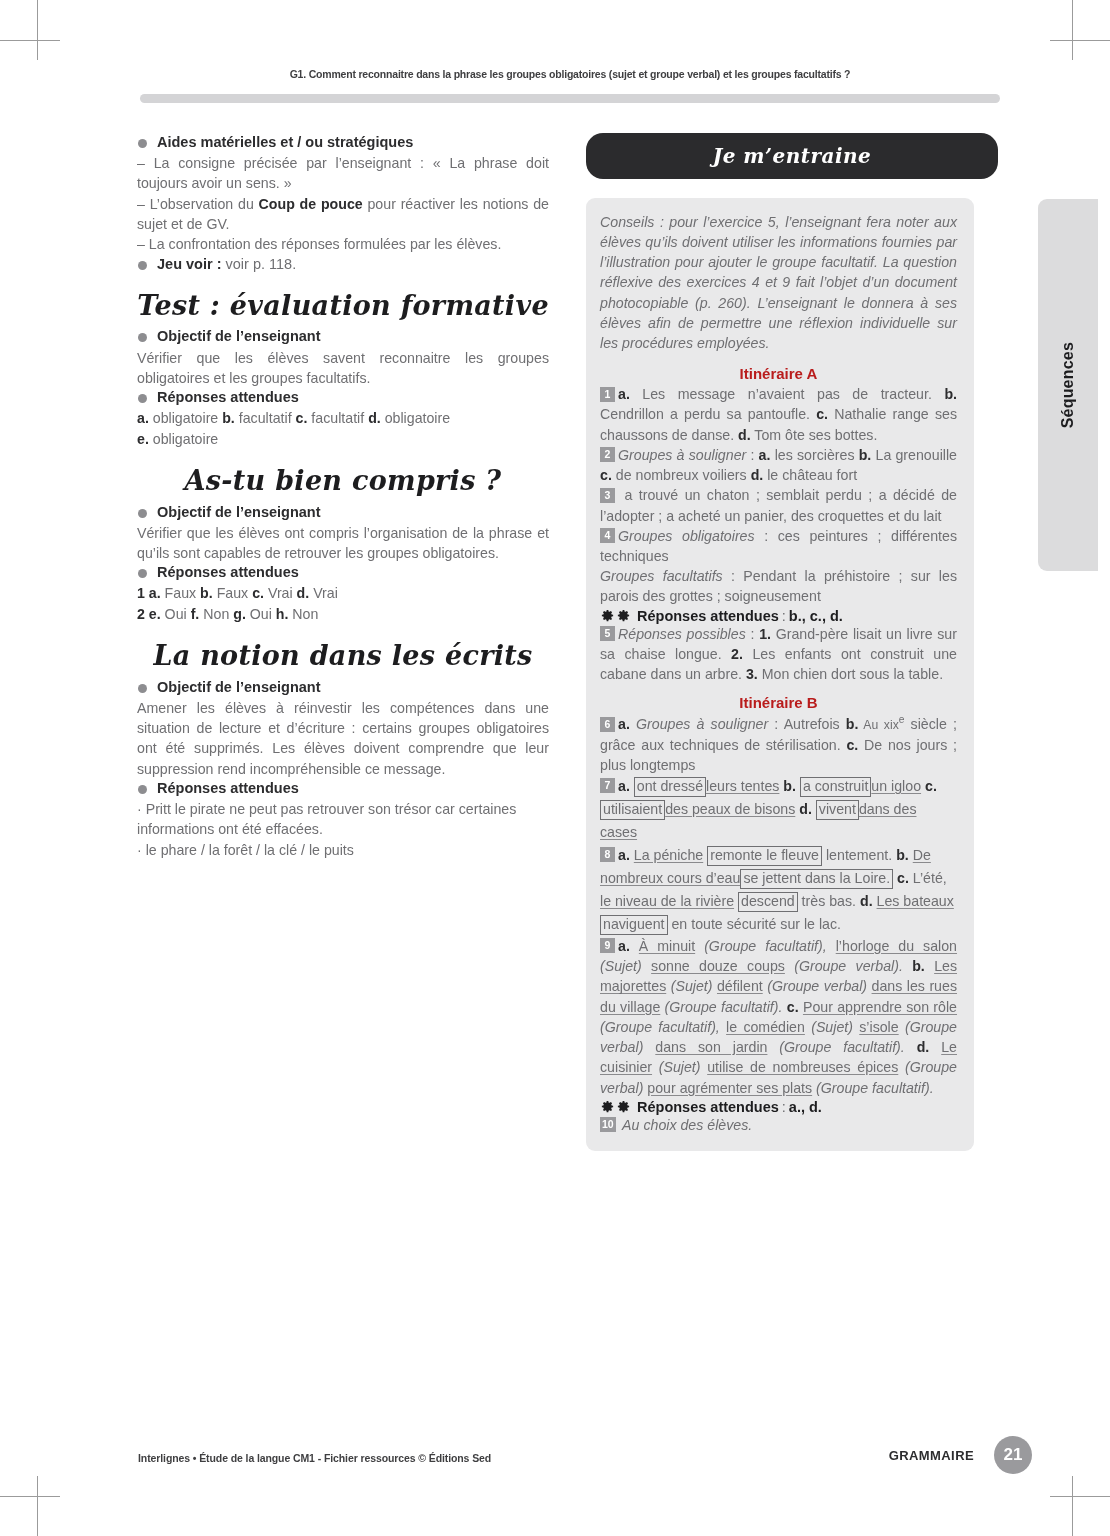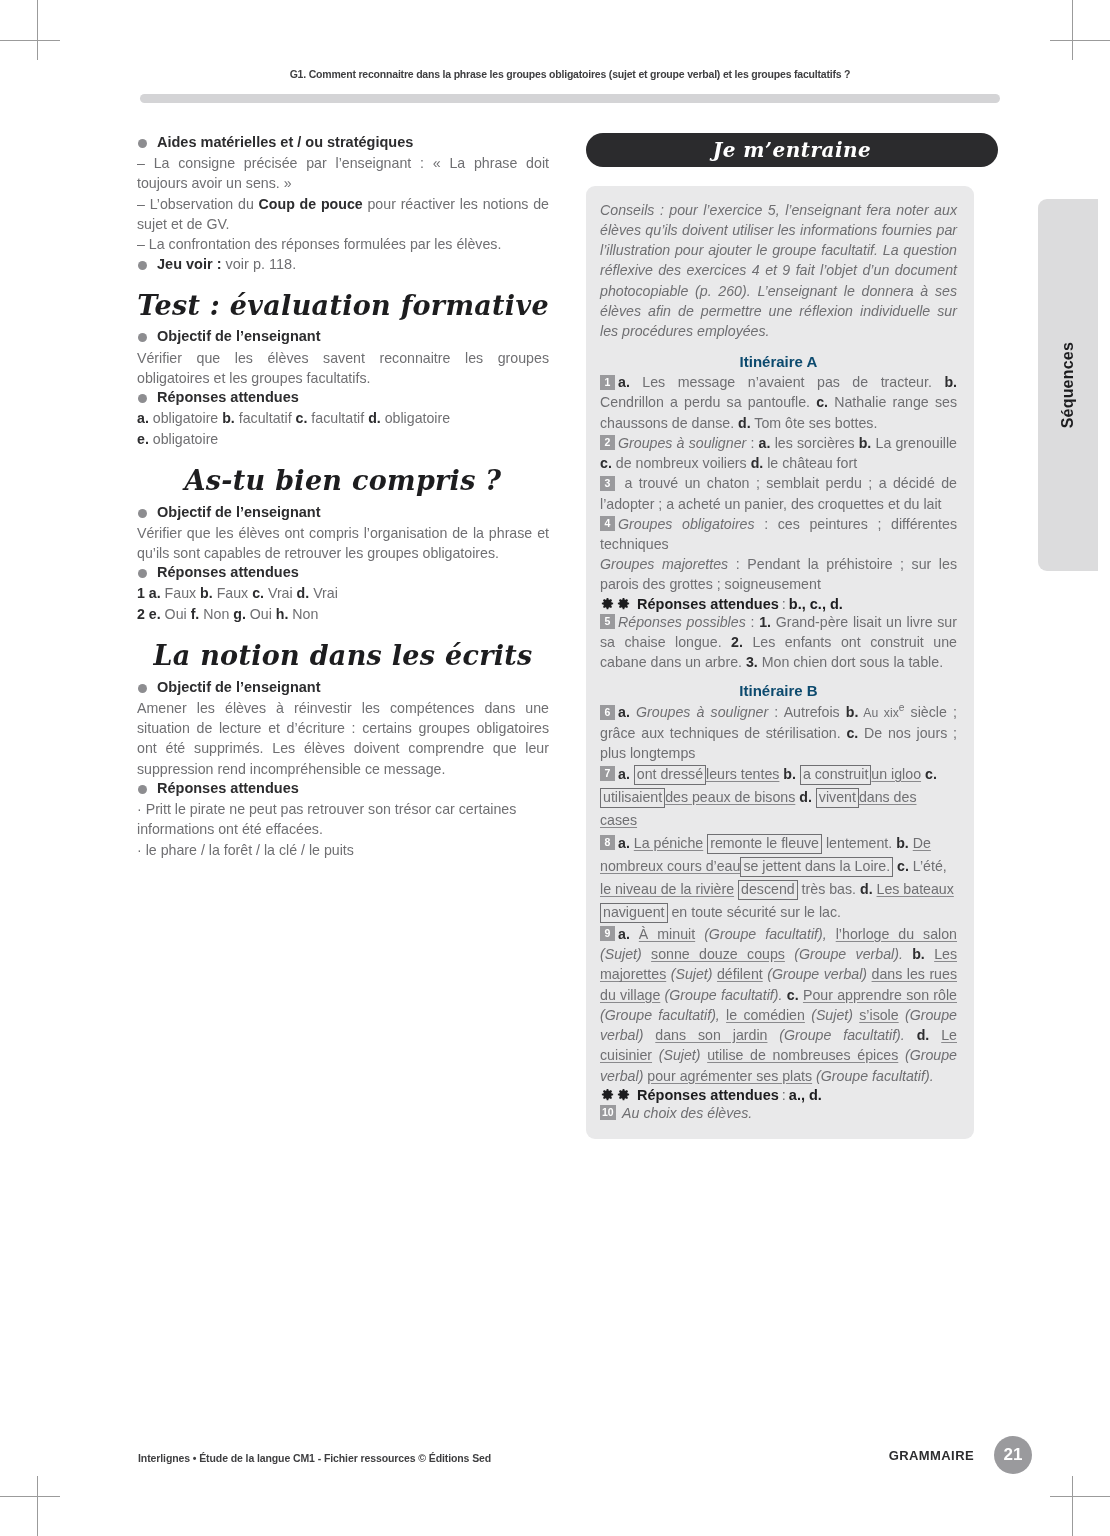--- a/index.html
+++ b/index.html
@@ -85,21 +85,21 @@
     font-size: 27px;
     color: #1d1d1f;
     text-align: center;
     margin: 17px 0 7px 0;
     line-height: 1.1;
     letter-spacing: 0.3px;
   }
 
   
   #train-banner {
-    width: 412px; height: 34px;
+    width: 412px; height: 46px;
     background: #2b2b2d;
     border-radius: 17px;
     display: flex; align-items: center; justify-content: center;
     margin-bottom: 19px;
   }
   #train-banner .banner-label {
     font-family: "DejaVu Serif", serif;
     font-style: italic;
     font-weight: 700;
     font-size: 20px;
@@ -118,21 +118,21 @@
     font-size: 14.2px;
     font-style: italic;
     line-height: 1.42;
     color: #6f6f72;
     text-align: justify;
     margin: 0 0 12px 0;
   }
   .itin-title {
     font-size: 15px;
     font-weight: 700;
-    color: #0c4a6e;
+    color: #b91c1c;
     text-align: center;
     margin: 8px 0 2px 0;
   }
   .ex-line {
     font-size: 14.2px;
     line-height: 1.425;
     color: #6f6f72;
     text-align: justify;
     margin: 0;
   }
@@ -293,21 +293,21 @@
 
     <div class="itin-title">Itinéraire A</div>
 
     <p class="ex-line"><span class="exnum">1</span><b>a.</b><span> Les message n’avaient pas de tracteur. </span><b>b.</b><span> Cendrillon a perdu sa pantoufle. </span><b>c.</b><span> Nathalie range ses chaussons de danse. </span><b>d.</b><span> Tom ôte ses bottes.</span></p>
 
     <p class="ex-line"><span class="exnum">2</span><i>Groupes à souligner</i><span> : </span><b>a.</b><span> les sorcières </span><b>b.</b><span> La grenouille </span><b>c.</b><span> de nombreux voiliers </span><b>d.</b><span> le château fort</span></p>
 
     <p class="ex-line"><span class="exnum">3</span><span> a trouvé un chaton ; semblait perdu ; a décidé de l’adopter ; a acheté un panier, des croquettes et du lait</span></p>
 
     <p class="ex-line"><span class="exnum">4</span><i>Groupes obligatoires</i><span> : ces peintures ; différentes techniques</span></p>
-    <p class="ex-line"><i>Groupes majorettes</i><span> : Pendant la préhistoire ; sur les parois des grottes ; soigneusement</span></p>
+    <p class="ex-line"><i>Groupes facultatifs</i><span> : Pendant la préhistoire ; sur les parois des grottes ; soigneusement</span></p>
 
     <div class="answers-row">
       <span class="gearwrap">
         <svg width="15" height="15" viewBox="0 0 24 24" aria-hidden="true">
             <path fill="#1d1d1f" d="M12 8.2a3.8 3.8 0 1 0 0 7.6 3.8 3.8 0 0 0 0-7.6zm0 5.8a2 2 0 1 1 0-4 2 2 0 0 1 0 4zM21 13.3v-2.6l-2.4-.4a6.9 6.9 0 0 0-.7-1.7l1.4-2-1.9-1.9-2 1.4a6.9 6.9 0 0 0-1.7-.7L13.3 3h-2.6l-.4 2.4a6.9 6.9 0 0 0-1.7.7l-2-1.4L4.7 6.6l1.4 2a6.9 6.9 0 0 0-.7 1.7L3 10.7v2.6l2.4.4c.16.6.4 1.17.7 1.7l-1.4 2 1.9 1.9 2-1.4c.53.3 1.1.54 1.7.7l.4 2.4h2.6l.4-2.4c.6-.16 1.17-.4 1.7-.7l2 1.4 1.9-1.9-1.4-2c.3-.53.54-1.1.7-1.7l2.4-.4z"></path>
           </svg>
       </span>
       <span class="gearwrap">
         <svg width="15" height="15" viewBox="0 0 24 24" aria-hidden="true">
             <path fill="#1d1d1f" d="M12 8.2a3.8 3.8 0 1 0 0 7.6 3.8 3.8 0 0 0 0-7.6zm0 5.8a2 2 0 1 1 0-4 2 2 0 0 1 0 4zM21 13.3v-2.6l-2.4-.4a6.9 6.9 0 0 0-.7-1.7l1.4-2-1.9-1.9-2 1.4a6.9 6.9 0 0 0-1.7-.7L13.3 3h-2.6l-.4 2.4a6.9 6.9 0 0 0-1.7.7l-2-1.4L4.7 6.6l1.4 2a6.9 6.9 0 0 0-.7 1.7L3 10.7v2.6l2.4.4c.16.6.4 1.17.7 1.7l-1.4 2 1.9 1.9 2-1.4c.53.3 1.1.54 1.7.7l.4 2.4h2.6l.4-2.4c.6-.16 1.17-.4 1.7-.7l2 1.4 1.9-1.9-1.4-2c.3-.53.54-1.1.7-1.7l2.4-.4z"></path>

